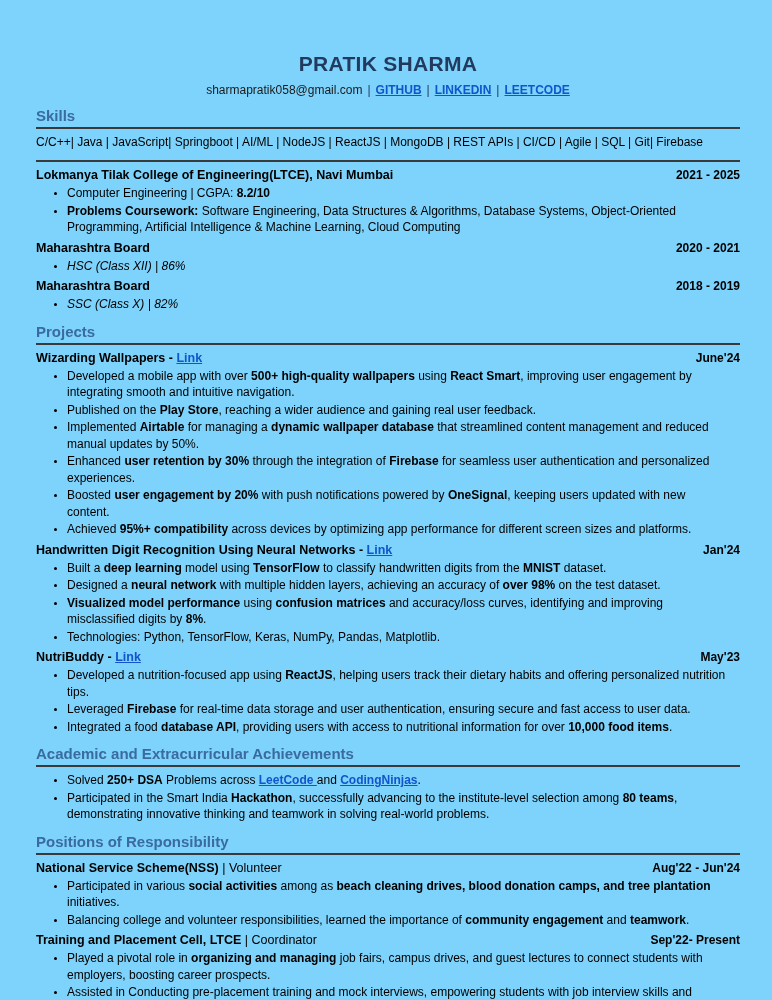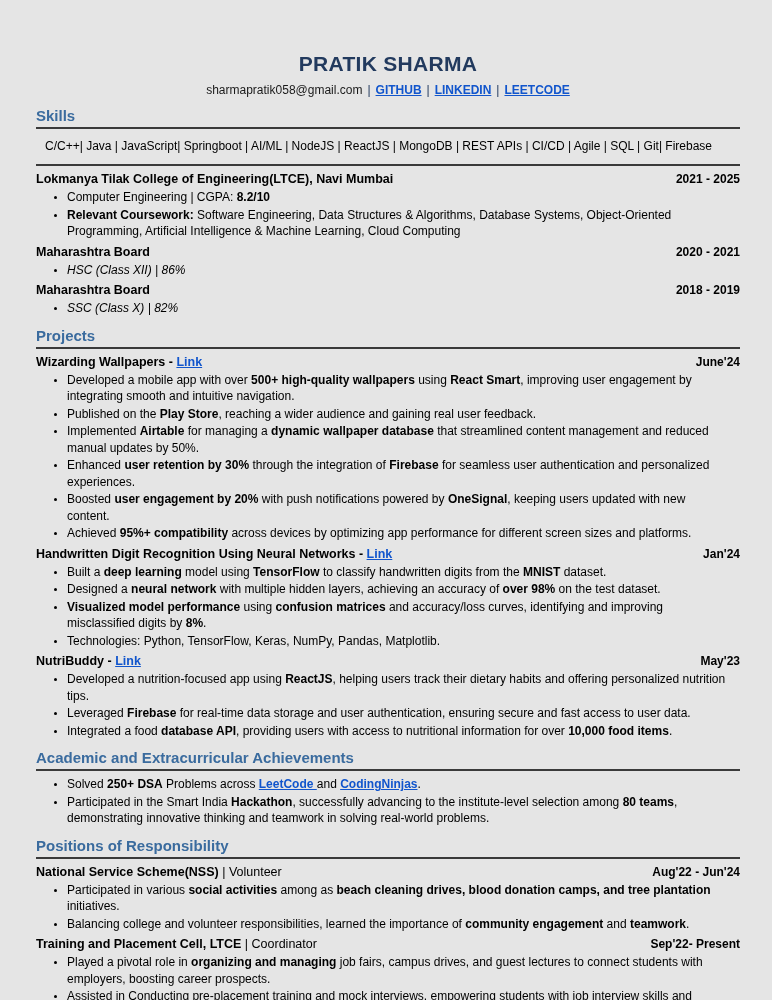--- a/index.html
+++ b/index.html
@@ -2,37 +2,37 @@
 <html><head>
 <meta charset="utf-8">
 <style>
   * { box-sizing: border-box; }
   html, body { margin: 0; padding: 0; background: #ffffff; }
   .page {
     width: 772px; height: 1000px; margin: 0 auto; overflow: hidden;
     padding: 52px 32px 16px 36px;
     font-family: "Liberation Sans", sans-serif;
     font-size: 12px; color: #000;
-    background: #e5e5e5;
+    background: #7dd3fc;
   }
   
   .candidate-name {
     margin: 0; text-align: center;
     font-size: 21px; font-weight: bold; color: #223A5E;
     letter-spacing: 0.3px;
   }
   .contact-line { text-align: center; margin-top: 7px; font-size: 12px; color: #1a1a1a; }
   .contact-line .sep { color: #223A5E; margin: 0 5px; }
   .contact-line a { color: #1155CC; font-weight: bold; text-decoration: underline; cursor: pointer; }
   
   .section { margin-top: 10px; }
   .section-title { margin: 0; font-size: 15px; font-weight: bold; color: #3A6B9E; }
   .rule { border-bottom: 2px solid #3A3A3A; margin-top: 3px; }
   .section-content { margin-top: 5px; }
-  .skills-line { margin: 9px; font-size: 12px; line-height: 16px; }
+  .skills-line { margin: 0; font-size: 12px; line-height: 16px; }
   
   .entry-row {
     display: flex; justify-content: space-between; align-items: baseline;
     margin-top: 4px; font-size: 12.5px; line-height: 16px;
   }
   .entry-title strong { font-weight: bold; }
   .entry-date { font-weight: bold; font-size: 12px; white-space: nowrap; padding-left: 12px; }
   
   ul.bullets { margin: 2px 0 0 0; padding-left: 19px; }
   ul.bullets li { font-size: 12px; line-height: 16.5px; margin: 1px 12px; }
@@ -61,21 +61,21 @@
       </section>
       <section class="section">
         <div class="rule"></div>
         <div class="section-content">
           <div class="entry-row">
             <div class="entry-title"><strong>Lokmanya Tilak College of Engineering(LTCE), Navi Mumbai</strong></div>
             <div class="entry-date">2021 - 2025</div>
           </div>
           <ul class="bullets">
             <li><span>Computer Engineering | CGPA: </span><strong>8.2/10</strong></li>
-            <li><strong>Relevant Coursework:</strong><span> Software Engineering, Data Structures &amp; Algorithms, Database Systems, Object-Oriented Programming, Artificial Intelligence &amp; Machine Learning, Cloud Computing</span></li>
+            <li><strong>Problems Coursework:</strong><span> Software Engineering, Data Structures &amp; Algorithms, Database Systems, Object-Oriented Programming, Artificial Intelligence &amp; Machine Learning, Cloud Computing</span></li>
           </ul>
           <div class="entry-row">
             <div class="entry-title"><strong>Maharashtra Board</strong></div>
             <div class="entry-date">2020 - 2021</div>
           </div>
           <ul class="bullets">
             <li><em>HSC (Class XII) | 86%</em></li>
           </ul>
           <div class="entry-row">
             <div class="entry-title"><strong>Maharashtra Board</strong></div>

